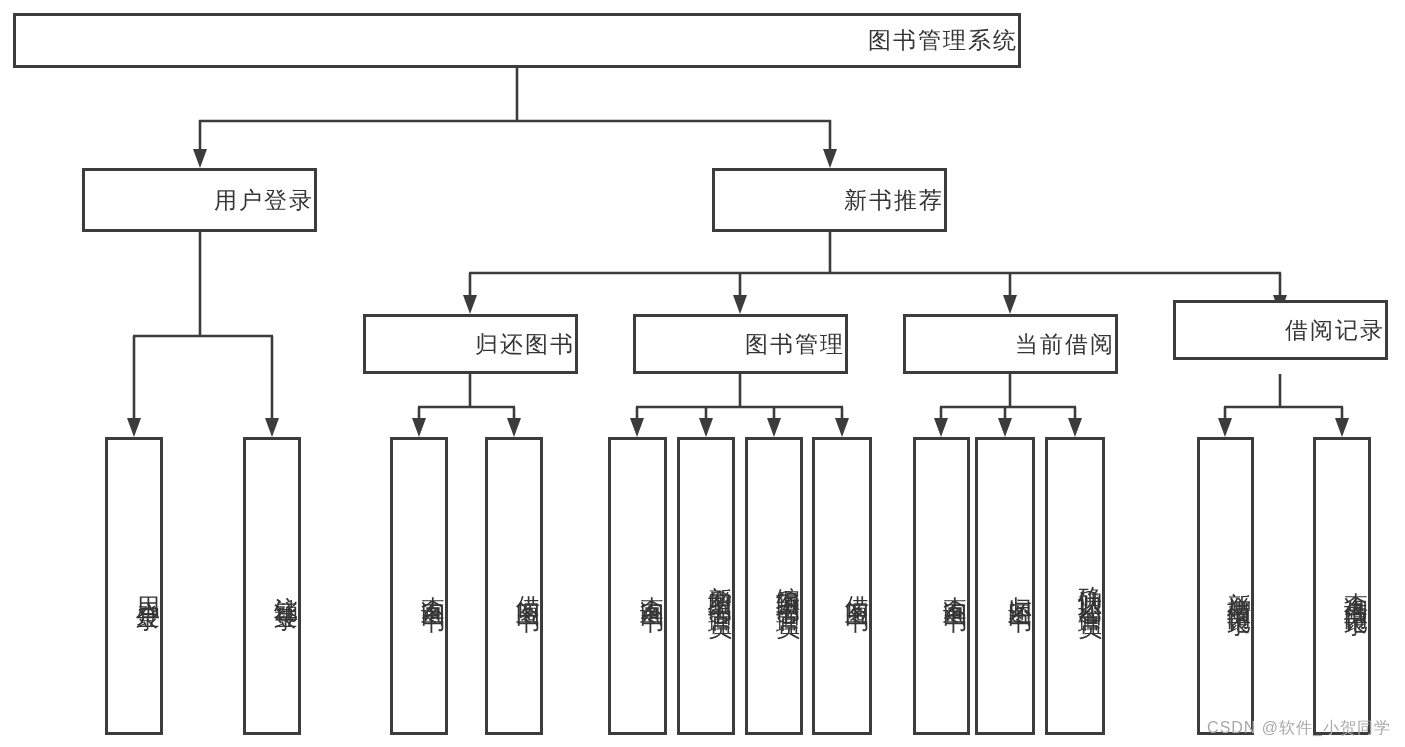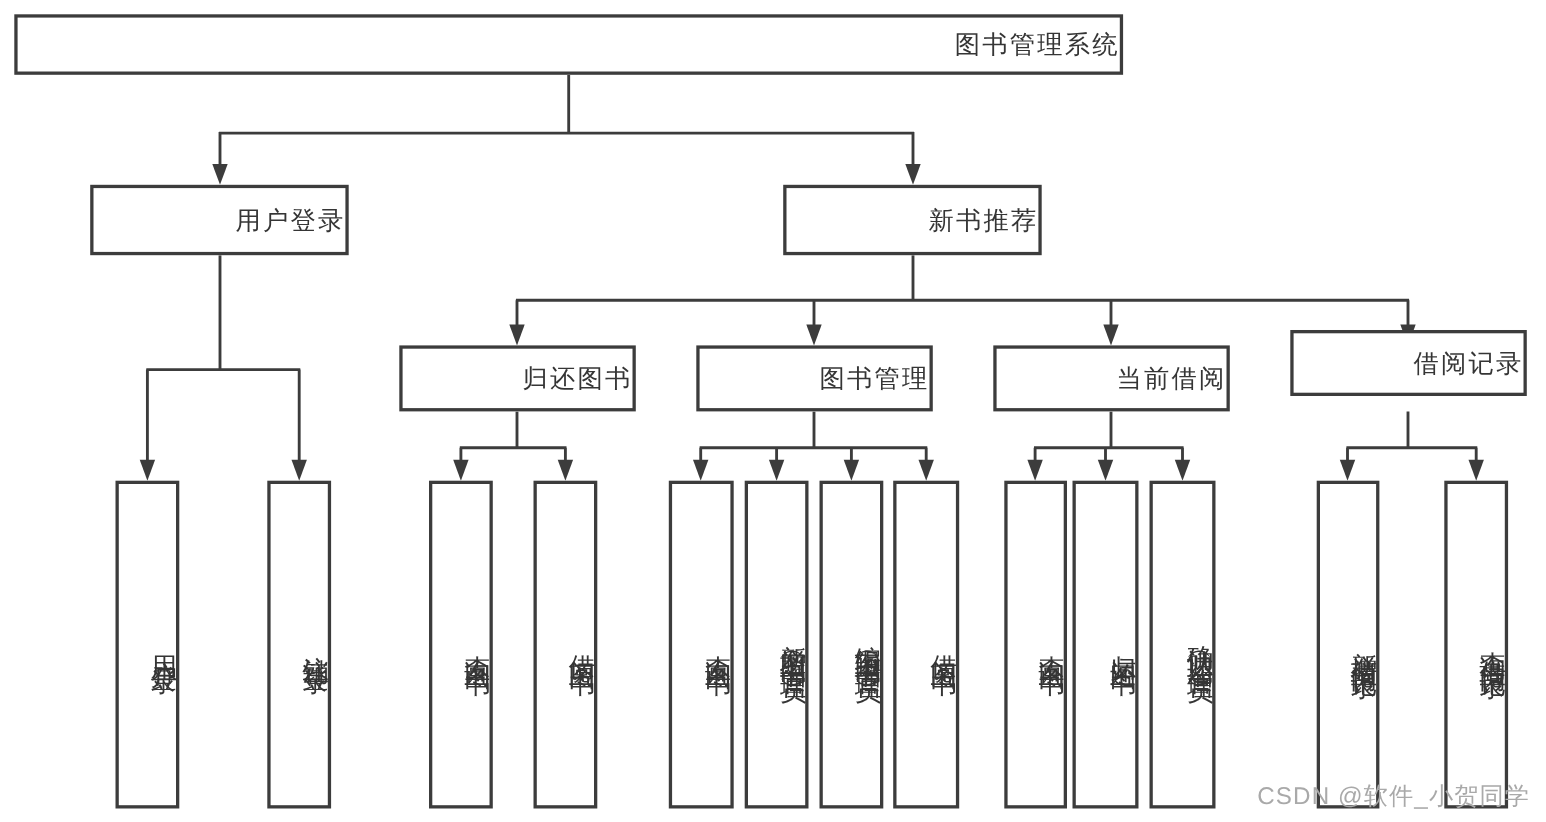--- a/index.html
+++ b/index.html
@@ -37,21 +37,21 @@
     writing-mode:vertical-rl;
     text-orientation:mixed;
     font-size:24px;
     letter-spacing:0.18em;
     line-height:1;
   }
   .watermark{
     position:absolute;
     right:14px;
     bottom:8px;
-    font-size:22px;
+    font-size:16px;
     color:var(--wm);
     letter-spacing:1px;
     z-index:3;
     white-space:nowrap;
   }
 </style>
 </head>
 <body>
 
 <div class="canvas">

